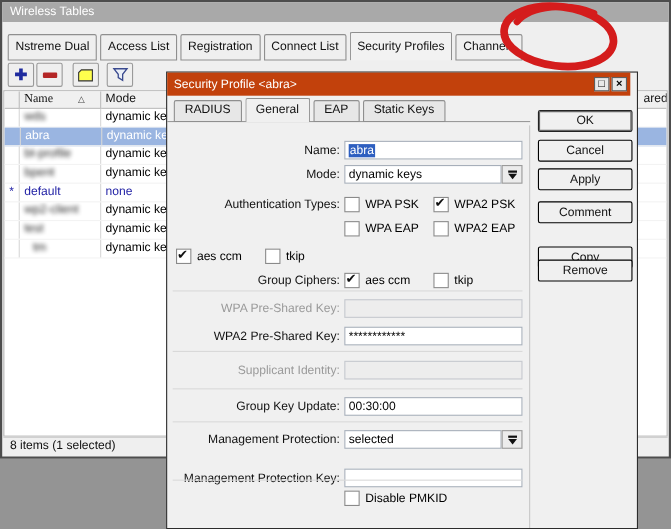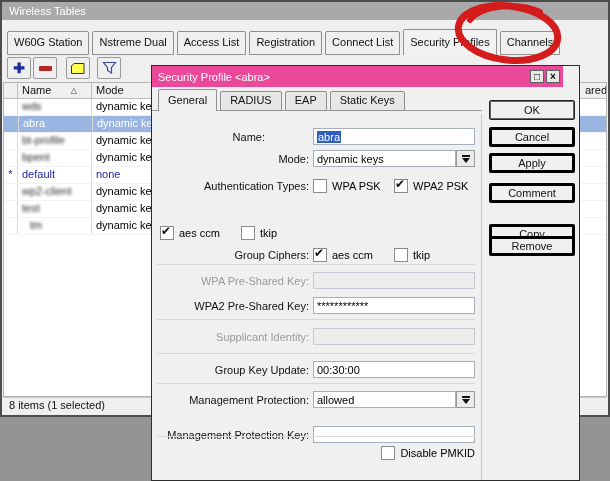--- a/index.html
+++ b/index.html
@@ -20,40 +20,40 @@
   .icon-plus{color:#1f2b9e;font-size:14px;font-weight:bold;line-height:14px;}
   .icon-minus{width:13px;height:5px;background:#b42626;border-radius:1px;}
 
   
   .table{position:absolute;left:1px;top:80px;right:1px;bottom:18px;background:#fff;
     border:1px solid #b5b5b5;box-sizing:border-box;overflow:hidden;}
   .thead{display:flex;height:16px;background:#f0f0f0;font-size:11px;color:#111;}
   .th{border-right:1px solid #bdbdbd;border-bottom:1px solid #bdbdbd;padding:0 4px;
     line-height:15px;box-sizing:border-box;white-space:nowrap;}
   .th.m{width:14px;padding:0;}
-  .th.n{width:74px;display:flex;justify-content:space-between;align-items:center;}
+  .th.n{width:74px;display:flex;justify-content:space-between;align-items:center;font-family:Liberation Serif, serif;}
   .th.mo{width:341px;}
   .th.p{flex:1;border-right:none;position:relative;}
   .th.p span{position:absolute;left:152px;top:0;line-height:15px;}
   .sort{font-size:8px;color:#444;margin-right:10px;}
   .trow{display:flex;height:16px;font-size:11px;border-bottom:1px solid #f3f3f3;color:#000;}
   .trow.sel{background:#9ab5e1;}
   .td{box-sizing:border-box;line-height:15px;white-space:nowrap;overflow:hidden;}
   .td.m{width:14px;border-right:1px solid #d8d8d8;text-align:center;}
   .td.n{width:74px;border-right:1px solid #d8d8d8;padding-left:4px;}
   .td.mo{flex:1;padding-left:4px;}
   .blurname{filter:blur(1.8px);opacity:.85;}
   .navy{color:#2424a6;}
   .status{position:absolute;left:1px;right:1px;bottom:1px;height:16px;background:#efefef;
     border-top:1px solid #c9c9c9;font-size:11px;line-height:15px;padding-left:6px;color:#111;}
 
   
   .dlg{position:absolute;left:151px;top:65px;width:429px;height:416px;background:#f0f0f0;
     border:1px solid #2c2c2c;box-sizing:border-box;z-index:20;}
-  .dtitle{position:absolute;left:0;top:0;right:16px;height:21px;background:#ec4899;color:#fff;
+  .dtitle{position:absolute;left:0;top:0;right:6px;height:21px;background:#c2410c;color:#fff;
     font-size:11px;display:flex;align-items:center;padding-left:6px;}
   .wbtns{margin-left:auto;display:flex;margin-right:3px;gap:2px;}
   .wbtn{width:14px;height:13px;background:#e8e8e8;border:1px solid #5f5f5f;color:#000;
     font-size:10px;line-height:12px;text-align:center;padding:0;font-weight:bold;}
   .dtabs{position:absolute;left:6px;top:24px;display:flex;gap:3px;align-items:flex-end;height:21px;z-index:2;}
   .dtab{height:18px;line-height:17px;padding:0 9px;font-size:11px;background:#e7e7e7;
     border:1px solid #8f8f8f;border-radius:2px 2px 0 0;color:#111;}
   .dtab.active{height:21px;line-height:20px;background:#f0f0f0;border-bottom:none;}
   .dtabline{position:absolute;left:0;top:44px;width:330px;height:1px;background:#9a9a9a;z-index:1;}
   .vsep{position:absolute;left:329px;top:48px;bottom:0;width:1px;background:#c7c7c7;}
@@ -71,38 +71,37 @@
   .ddi-tri{width:0;height:0;border-left:4px solid transparent;border-right:4px solid transparent;
     border-top:5px solid #111;}
   .optwrap{flex:none;width:162px;display:flex;}
   .opt{display:flex;align-items:center;width:84px;}
   .cb{width:12px;height:12px;border:1px solid #8a8a8a;background:#fff;margin-right:5px;
     position:relative;flex:none;box-sizing:content-box;}
   .cb.checked::after{content:'\2714';position:absolute;left:0px;top:-3px;font-size:12px;color:#111;}
   .olbl{white-space:nowrap;}
   .hr{position:absolute;left:5px;width:318px;height:1px;background:#d9d9d9;}
   .dbtn{position:absolute;left:337px;width:86px;height:20px;background:#f0f0f0;
-    border:3px solid #000000;border-radius:2px;font-size:11px;text-align:center;padding:0;
+    border:1px solid #000000;border-radius:2px;font-size:11px;text-align:center;padding:0;
     font-family:inherit;color:#111;}
   .dbtn.default{border:1px solid #222;box-shadow:inset 0 0 0 1px #666;}
 
   .anno{position:absolute;left:448px;top:0px;z-index:50;pointer-events:none;}
 </style>
 </head>
 <body>
 
 <div class="screen">
 
   <div class="mwin">
     <div class="titlebar">
       <span>Wireless Tables</span>
     </div>
 
     <div class="tabs">
-      <div class="tab">W60G Station</div>
       <div class="tab">Nstreme Dual</div>
       <div class="tab">Access List</div>
       <div class="tab">Registration</div>
       <div class="tab">Connect List</div>
       <div class="tab active">Security Profiles</div>
       <div class="tab">Channels</div>
     </div>
 
     <button class="tbtn" style="left:5px;">
       <span class="icon-plus">✚</span>
@@ -182,29 +181,29 @@
   <div class="dlg">
     <div class="dtitle">
       <span>Security Profile &lt;abra&gt;</span>
       <span class="wbtns">
         <button class="wbtn">□</button>
         <button class="wbtn">×</button>
       </span>
     </div>
 
     <div class="dtabs">
+      <div class="dtab">RADIUS</div>
       <div class="dtab active">General</div>
-      <div class="dtab">RADIUS</div>
       <div class="dtab">EAP</div>
       <div class="dtab">Static Keys</div>
     </div>
     <div class="dtabline"></div>
     <div class="vsep"></div>
 
-    <div class="frow" style="top:61px;gap:44px;">
+    <div class="frow" style="top:61px;">
       <label>Name:</label>
       <span class="field"><span class="sel">abra</span></span>
     </div>
 
     <div class="frow" style="top:83px;">
       <label>Mode:</label>
       <span class="field w143">dynamic keys</span>
       <span class="ddbtn">
         <span class="ddi-bar"></span>
         <span class="ddi-tri"></span>
@@ -218,20 +217,33 @@
           <span class="cb"></span>
           <span class="olbl">WPA PSK</span>
         </span>
         <span class="opt">
           <span class="cb checked"></span>
           <span class="olbl">WPA2 PSK</span>
         </span>
       </span>
     </div>
 
+    <div class="frow" style="top:132px;">
+      <label></label>
+      <span class="optwrap">
+        <span class="opt">
+          <span class="cb"></span>
+          <span class="olbl">WPA EAP</span>
+        </span>
+        <span class="opt">
+          <span class="cb"></span>
+          <span class="olbl">WPA2 EAP</span>
+        </span>
+      </span>
+    </div>
 
     <div class="frow" style="top:157px;">
       <span class="optwrap">
         <span class="opt">
           <span class="cb checked"></span>
           <span class="olbl">aes ccm</span>
         </span>
         <span class="opt">
           <span class="cb"></span>
           <span class="olbl">tkip</span>
@@ -275,37 +287,37 @@
 
     <div class="frow" style="top:294px;">
       <label>Group Key Update:</label>
       <span class="field">00:30:00</span>
     </div>
 
     <div class="hr" style="top:317px;"></div>
 
     <div class="frow" style="top:324px;">
       <label>Management Protection:</label>
-      <span class="field w143">allowed</span>
+      <span class="field w143">selected</span>
       <span class="ddbtn">
         <span class="ddi-bar"></span>
         <span class="ddi-tri"></span>
       </span>
     </div>
     <div class="frow" style="top:359px;">
       <label>Management Protection Key:</label>
       <span class="field"></span>
     </div>
 
     <div class="hr" style="top:370px;"></div>
 
     <div class="frow" style="top:377px;">
       <label></label>
       <span class="optwrap">
-        <span class="opt" style="width:162px;justify-content:flex-end;">
+        <span class="opt" style="width:162px;">
           <span class="cb"></span>
           <span class="olbl">Disable PMKID</span>
         </span>
       </span>
     </div>
 
     <button class="dbtn default" style="top:34px;">OK</button>
     <button class="dbtn" style="top:61px;">Cancel</button>
     <button class="dbtn" style="top:87px;">Apply</button>
     <button class="dbtn" style="top:117px;">Comment</button>

